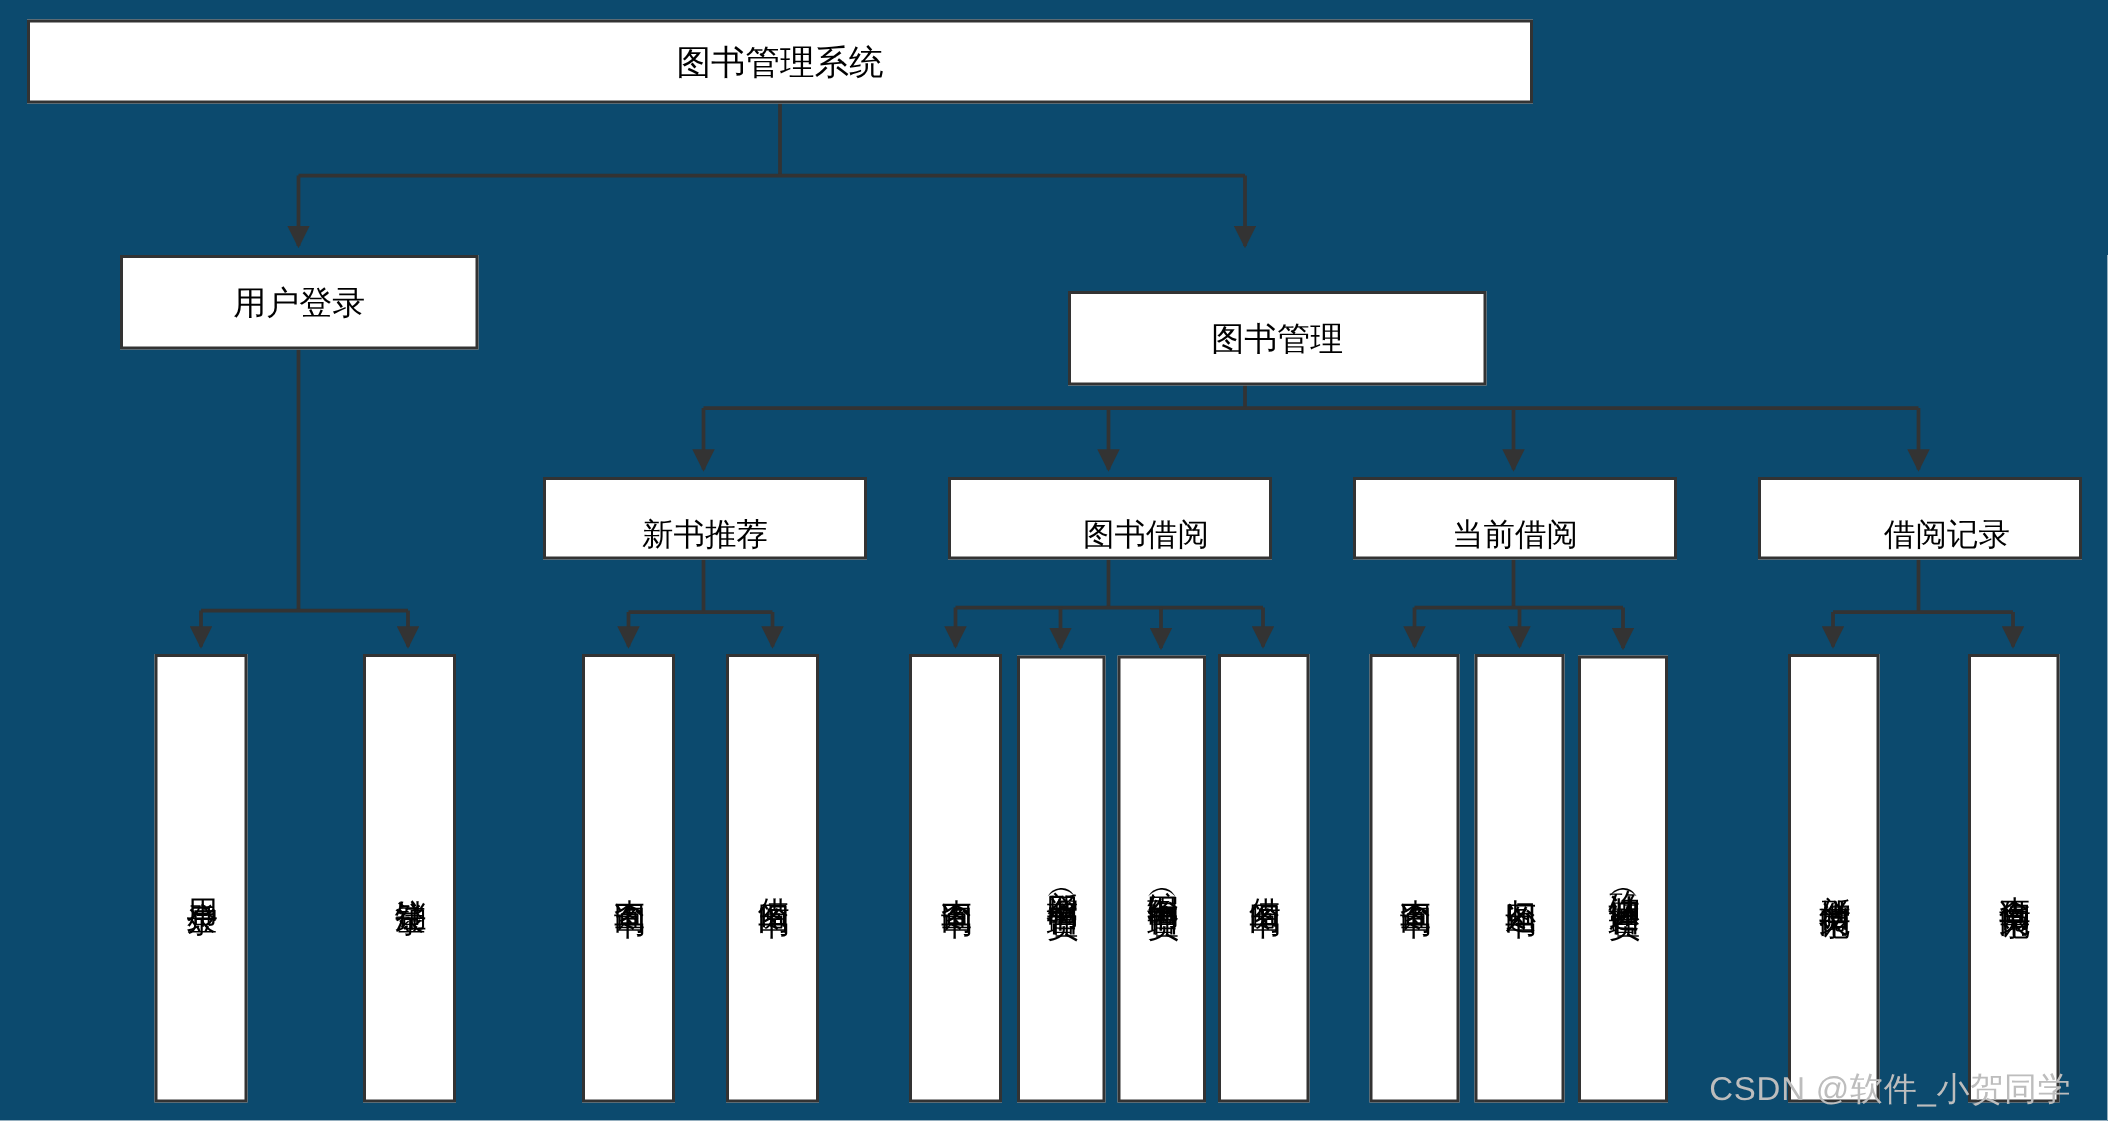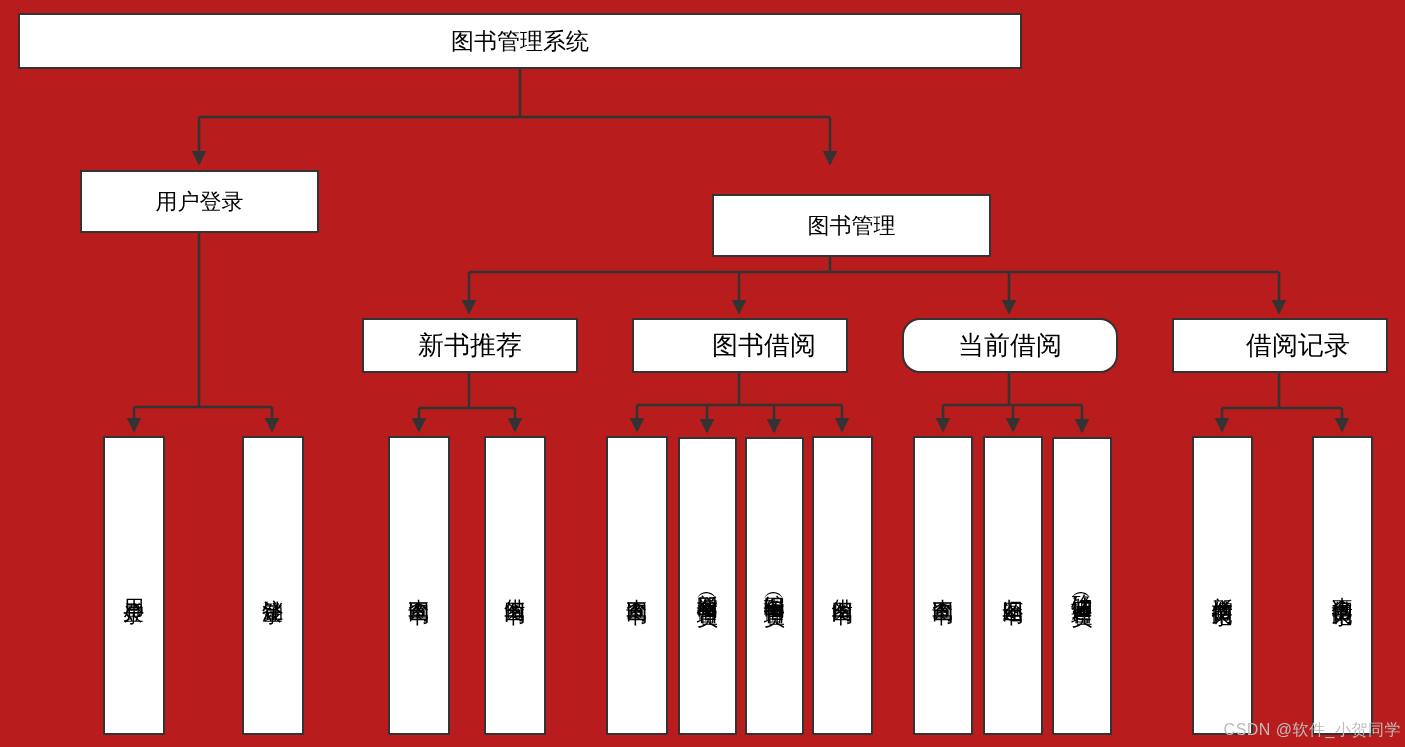--- a/index.html
+++ b/index.html
@@ -7,21 +7,21 @@
     padding: 0;
     background: #ffffff;
   }
   body {
     font-family: "Liberation Sans", "DejaVu Sans", sans-serif;
   }
   #canvas {
     position: relative;
     width: 1405px;
     height: 747px;
-    background: #b91c1c;
+    background: #0c4a6e;
     overflow: hidden;
   }
   .node {
     position: absolute;
     box-sizing: border-box;
     border: 2.5px solid #333333;
     background: #ffffff;
     display: flex;
     align-items: center;
     justify-content: center;
@@ -29,21 +29,22 @@
     line-height: 1.32;
     text-align: center;
   }
   .node.root {
     font-size: 23px;
   }
   .node.level2 {
     font-size: 22px;
   }
   .node.level3 {
-    font-size: 26px;
+    font-size: 21px;
+    align-items: flex-end;
   }
   .node.leaf {
     font-size: 21px;
     writing-mode: vertical-rl;
     text-orientation: upright;
     letter-spacing: 2px;
     padding: 6px 0;
   }
   .node.leaf .label {
     writing-mode: vertical-rl;
@@ -56,23 +57,23 @@
   svg#wires {
     position: absolute;
     left: 0;
     top: 0;
     width: 1405px;
     height: 747px;
     pointer-events: none;
   }
   #watermark {
     position: absolute;
-    right: 4px;
+    right: 24px;
     bottom: 6px;
-    font-size: 16px;
+    font-size: 22px;
     color: #bdbdbd;
     letter-spacing: 0.5px;
     white-space: nowrap;
   }
 </style>
 </head>
 <body>
 
 <div id="canvas">
 
@@ -135,21 +136,21 @@
       </div>
       <div class="node level2" style="left: 712px; top: 170px; width: 279px; height: 63px; margin-top: 24px;">
         <span class="label">图书管理</span>
       </div>
       <div class="node level3" style="left: 362px; top: 318px; width: 216px; height: 55px;">
         <span class="label">新书推荐</span>
       </div>
       <div class="node level3" style="left: 632px; top: 318px; width: 216px; height: 55px; padding-left: 48px;">
         <span class="label">图书借阅</span>
       </div>
-      <div class="node level3" style="left: 902px; top: 318px; width: 216px; height: 55px; border-radius: 18px;">
+      <div class="node level3" style="left: 902px; top: 318px; width: 216px; height: 55px;">
         <span class="label">当前借阅</span>
       </div>
       <div class="node level3" style="left: 1172px; top: 318px; width: 216px; height: 55px; padding-left: 36px;">
         <span class="label">借阅记录</span>
       </div>
       <div class="node leaf" style="left: 103px; top: 436px; width: 62px; height: 299px;">
         <span class="label">用户登录</span>
       </div>
       <div class="node leaf" style="left: 242px; top: 436px; width: 62px; height: 299px;">
         <span class="label">注销登录</span>

